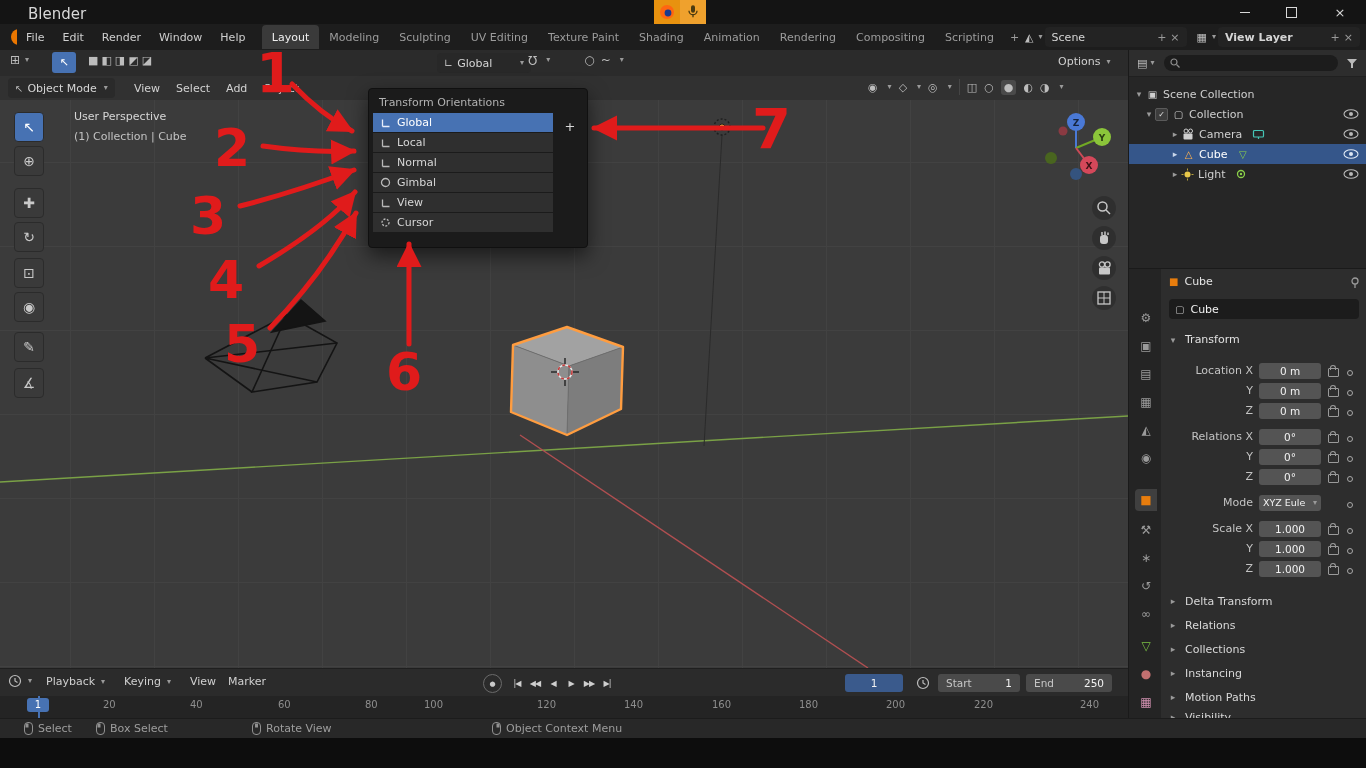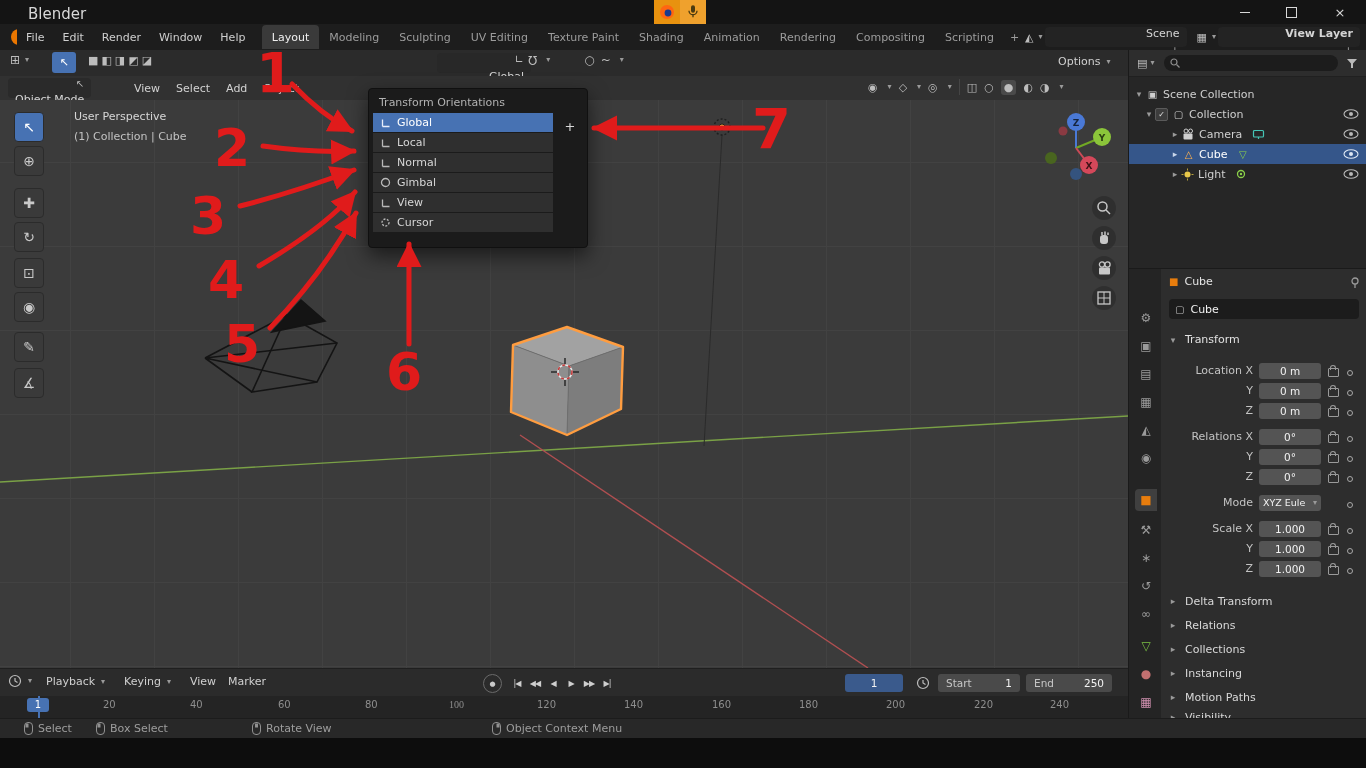--- a/index.html
+++ b/index.html
@@ -4,21 +4,21 @@
 <style>
   html,body{margin:0;padding:0;background:#000;}
   #root{position:relative;width:1366px;height:768px;overflow:hidden;background:#1d1d1d;
         font-family:"DejaVu Sans",sans-serif;font-size:11px;color:#d0d0d0;}
   .abs{position:absolute;}
   .row{display:flex;align-items:center;}
   .chev{font-size:8px;color:#9a9a9a;line-height:1;margin-left:3px;}
   .menu{color:#cfcfcf;padding:0 9px;height:26px;display:flex;align-items:center;cursor:default;}
   .tab{color:#9c9c9c;padding:0 10px;height:24px;display:flex;align-items:center;border-radius:4px 4px 0 0;white-space:nowrap;}
   .tab.active{background:#3a3a3a;color:#efefef;}
-  .pill{background:#282828;border-radius:4px;display:flex;align-items:flex-end;gap:4px;padding:0 7px;height:20px;color:#d5d5d5;flex-direction:column;}
+  .pill{background:#282828;border-radius:4px;display:flex;align-items:center;gap:4px;padding:0 7px;height:20px;color:#d5d5d5;}
   .icbtn{display:flex;align-items:center;justify-content:center;color:#bdbdbd;}
   .hdrmenu{color:#d2d2d2;padding:0 8px;height:24px;display:flex;align-items:center;}
   
   .tbtn{position:absolute;left:14px;width:28px;height:28px;background:#3a3a3a;border:1px solid #2b2b2b;border-radius:4px;
         display:flex;align-items:center;justify-content:center;color:#c9c9c9;font-size:14px;}
   .tbtn.active{background:#4772b3;color:#fff;}
   
   #popup{left:368px;top:88px;width:218px;height:158px;background:#1b1b1b;border:1px solid #101010;border-radius:4px;
          box-shadow:0 8px 20px rgba(0,0,0,.55);z-index:40;}
   .ptitle{color:#b2b2b2;padding:7px 0 4px 10px;}
@@ -668,28 +668,28 @@
       <span>250</span>
     </div>
   </div>
   <div class="abs" style="left:0;top:696px;width:1128px;height:22px;background:#242424;">
     <div class="abs" style="left:38px;top:0;width:2px;height:22px;background:#4772b3;"></div>
     <div class="abs" style="left:27px;top:2px;width:22px;height:14px;background:#4772b3;border-radius:3px;color:#fff;font-size:10px;text-align:center;line-height:14px;">1</div>
     <span class="ticklbl" style="left:103px;">20</span>
     <span class="ticklbl" style="left:190px;">40</span>
     <span class="ticklbl" style="left:278px;">60</span>
     <span class="ticklbl" style="left:365px;">80</span>
-    <span class="ticklbl" style="left:449px;font-family:Liberation Serif, serif;">100</span>
+    <span class="ticklbl" style="left:424px;">100</span>
     <span class="ticklbl" style="left:537px;">120</span>
     <span class="ticklbl" style="left:624px;">140</span>
     <span class="ticklbl" style="left:712px;">160</span>
     <span class="ticklbl" style="left:799px;">180</span>
     <span class="ticklbl" style="left:886px;">200</span>
     <span class="ticklbl" style="left:974px;">220</span>
-    <span class="ticklbl" style="left:1050px;">240</span>
+    <span class="ticklbl" style="left:1080px;">240</span>
   </div>
 
   <div class="abs" style="left:0;top:718px;width:1366px;height:20px;background:#282828;border-top:1px solid #1c1c1c;">
     <div class="abs statitem" style="left:24px;top:3px;">
       <svg class="mouseico" width="9" height="13">
           <rect x="0.5" y="0.5" width="8" height="12" rx="3.5" fill="none" stroke="#909090"></rect>
           <rect x="1.5" y="1.5" width="3" height="4" fill="#909090"></rect>
         </svg>
       <span>Select</span>
     </div>

